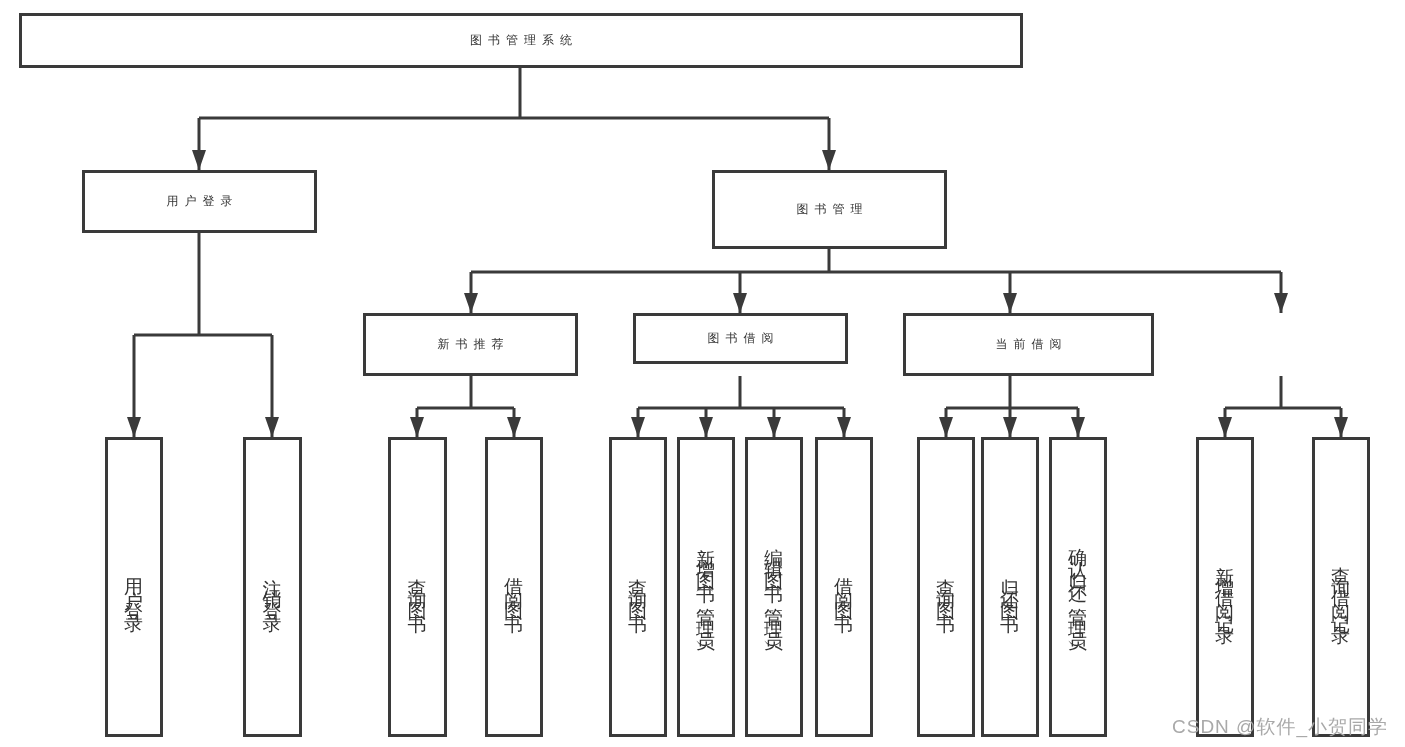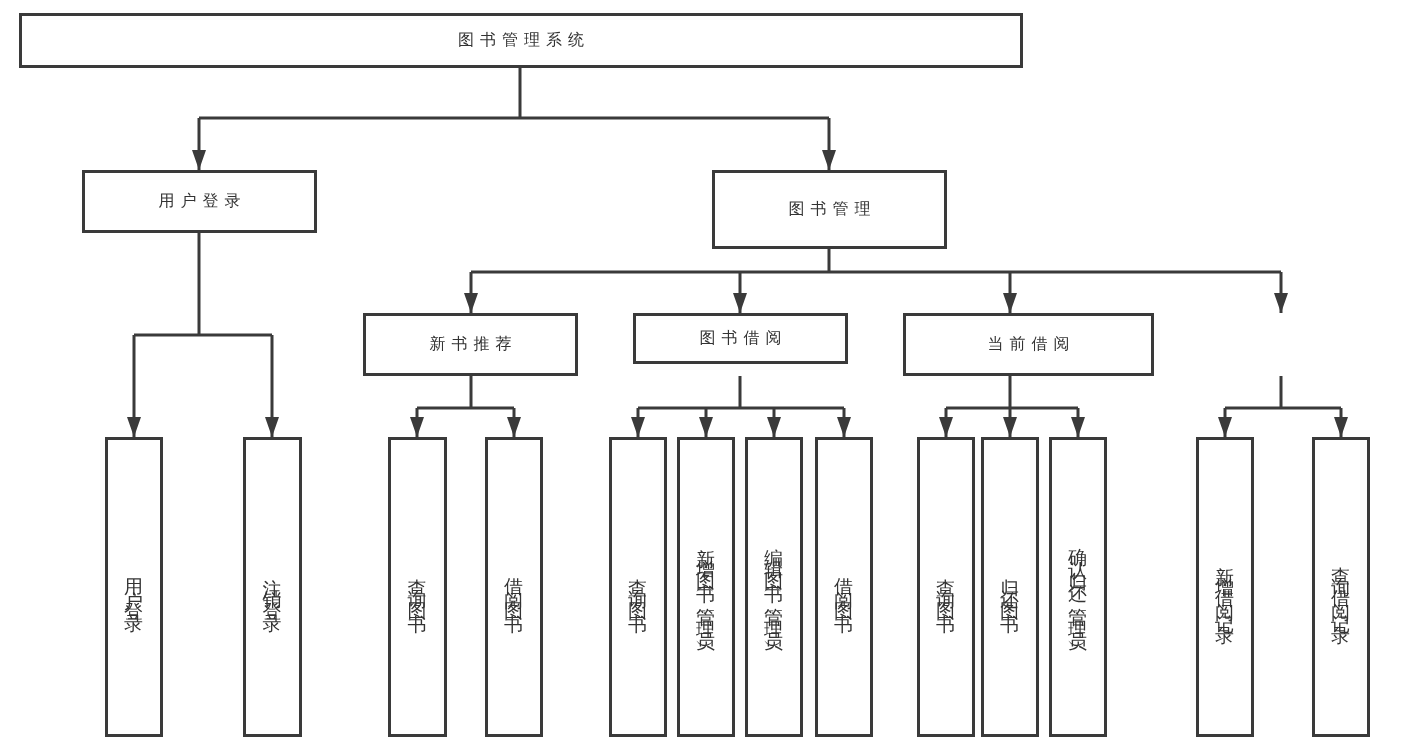--- a/index.html
+++ b/index.html
@@ -6,21 +6,21 @@
   .canvas{
     position:relative;width:1405px;height:747px;background:#ffffff;overflow:hidden;
     font-family:"Liberation Sans","DejaVu Sans",sans-serif;
   }
   .wires{position:absolute;left:0;top:0;z-index:1;}
   .node{
     position:absolute;box-sizing:border-box;background:#ffffff;
     border:3px solid #3a3a3a;color:#333333;z-index:2;
     display:flex;align-items:center;justify-content:center;
   }
-  .h{font-size:16px;letter-spacing:6px;text-indent:6px;white-space:nowrap;}
+  .h{font-size:12px;letter-spacing:6px;text-indent:6px;white-space:nowrap;}
   .v{
     writing-mode:vertical-rl;text-orientation:mixed;
     font-size:19px;letter-spacing:12px;line-height:1;
   }
   .watermark{
     position:absolute;left:1172px;top:714px;z-index:5;
     font-size:19px;color:#a9a9a9;letter-spacing:1px;white-space:nowrap;
   }
 </style>
 </head>
@@ -81,14 +81,15 @@
   <div class="node v" style="left:745px;top:437px;width:58px;height:300px">编辑图书（管理员）</div>
   <div class="node v" style="left:815px;top:437px;width:58px;height:300px">借阅图书</div>
 
   <div class="node v" style="left:917px;top:437px;width:58px;height:300px">查询图书</div>
   <div class="node v" style="left:981px;top:437px;width:58px;height:300px">归还图书</div>
   <div class="node v" style="left:1049px;top:437px;width:58px;height:300px">确认归还（管理员）</div>
 
   <div class="node v" style="left:1196px;top:437px;width:58px;height:300px">新增借阅记录</div>
   <div class="node v" style="left:1312px;top:437px;width:58px;height:300px">查询借阅记录</div>
 
+  <div class="watermark">CSDN @软件_小贺同学</div>
 
 </div>
 
 </body></html>

